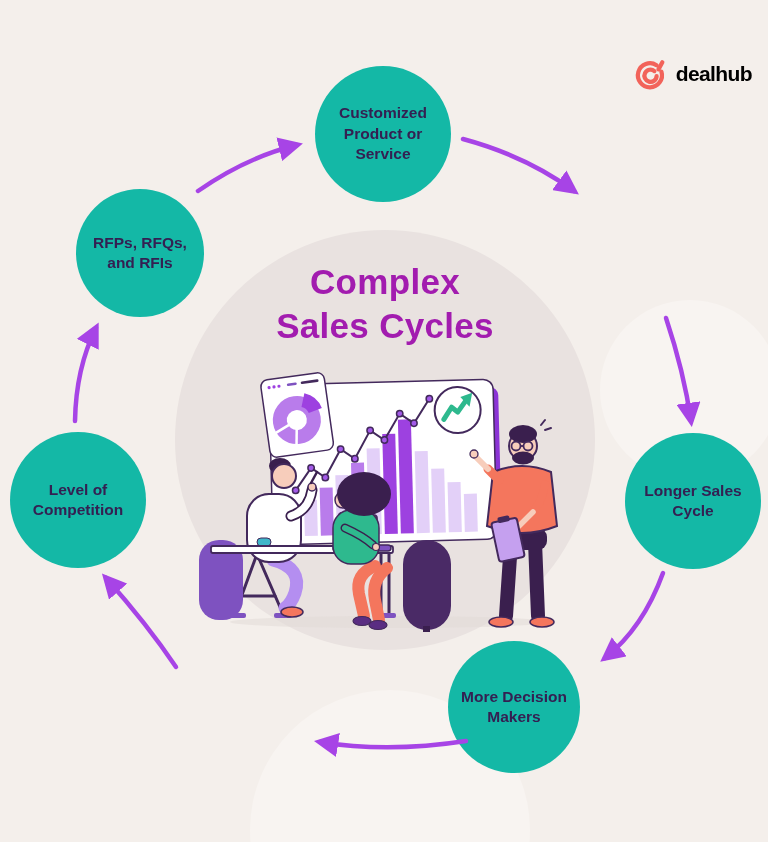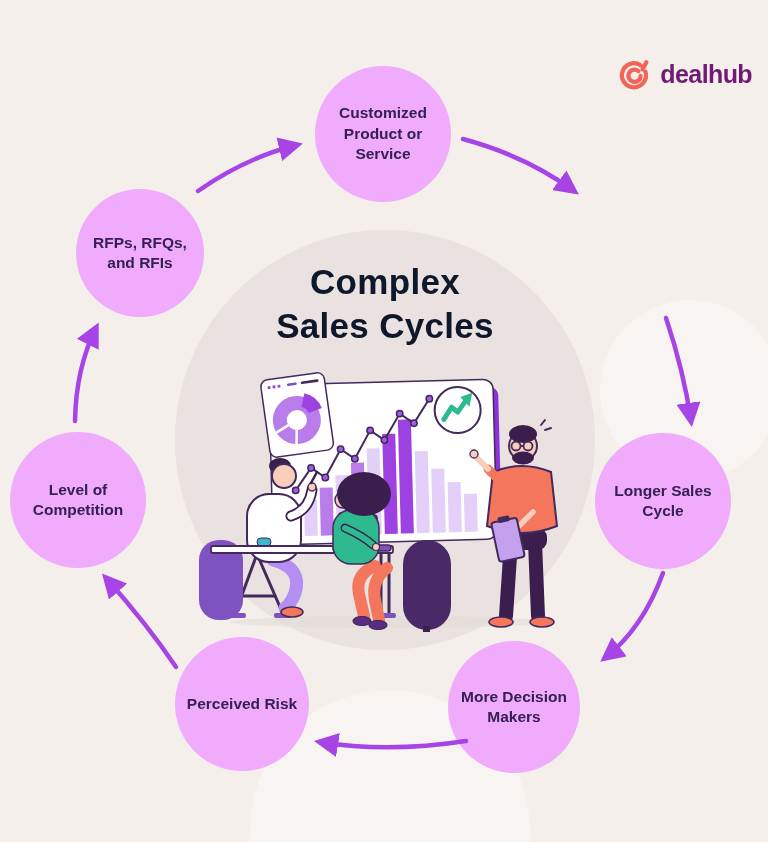--- a/index.html
+++ b/index.html
@@ -17,50 +17,50 @@
   
   .center-circle {
     position: absolute; left: 175px; top: 230px;
     width: 420px; height: 420px; border-radius: 50%;
     background: #e9e2e0;
   }
   .diagram-title {
     position: absolute; left: 175px; top: 260px; width: 420px;
     text-align: center;
     font-size: 35px; font-weight: 800; letter-spacing: 0.3px;
-    line-height: 1.26; color: #0f172a;
+    line-height: 1.26; color: #a21caf;
     white-space: pre-line;
   }
 
   
   .node {
     position: absolute; border-radius: 50%;
-    background: #f0abfc;
+    background: #14b8a6;
     display: flex; align-items: center; justify-content: center;
   }
   .node-label {
     font-size: 15.5px; font-weight: 700; line-height: 1.32;
     color: #342052; text-align: center; white-space: pre-line;
     padding: 0 8px;
   }
 
   
   .arrows-layer, .illu {
     position: absolute; pointer-events: none;
   }
   .arrows-layer { left: 0; top: 0; }
 
   
   .logo {
     position: absolute; top: 54px; right: 16px;
     display: flex; align-items: center; gap: 7px;
   }
   .logo-word {
-    font-size: 25px; font-weight: 700; letter-spacing: -0.6px;
-    color: #701a75;
+    font-size: 21px; font-weight: 700; letter-spacing: -0.6px;
+    color: #000000;
   }
 </style>
 </head>
 <body>
 
 <div id="canvas">
 
   <div class="bg-blob" style="left:600px; top:300px; width:180px; height:180px;"></div>
   <div class="bg-blob" style="left:250px; top:690px; width:280px; height:280px;"></div>
 
@@ -224,30 +224,27 @@
           <line x1="350" y1="62" x2="356" y2="60"></line>
       </g>
     </g>
   </svg>
 
   <div class="node" style="left:315px; top:66px; width:136px; height:136px;">
     <div class="node-label">Customized
 Product or
 Service</div>
   </div>
-  <div class="node" style="left:595px; top:433px; width:136px; height:136px;">
+  <div class="node" style="left:625px; top:433px; width:136px; height:136px;">
     <div class="node-label">Longer Sales
 Cycle</div>
   </div>
   <div class="node" style="left:448px; top:641px; width:132px; height:132px;">
     <div class="node-label">More Decision
 Makers</div>
-  </div>
-  <div class="node" style="left:175px; top:637px; width:134px; height:134px;">
-    <div class="node-label">Perceived Risk</div>
   </div>
   <div class="node" style="left:76px; top:189px; width:128px; height:128px;">
     <div class="node-label">RFPs, RFQs,
 and RFIs</div>
   </div>
   <div class="node" style="left:10px; top:432px; width:136px; height:136px;">
     <div class="node-label">Level of
 Competition</div>
   </div>
 

